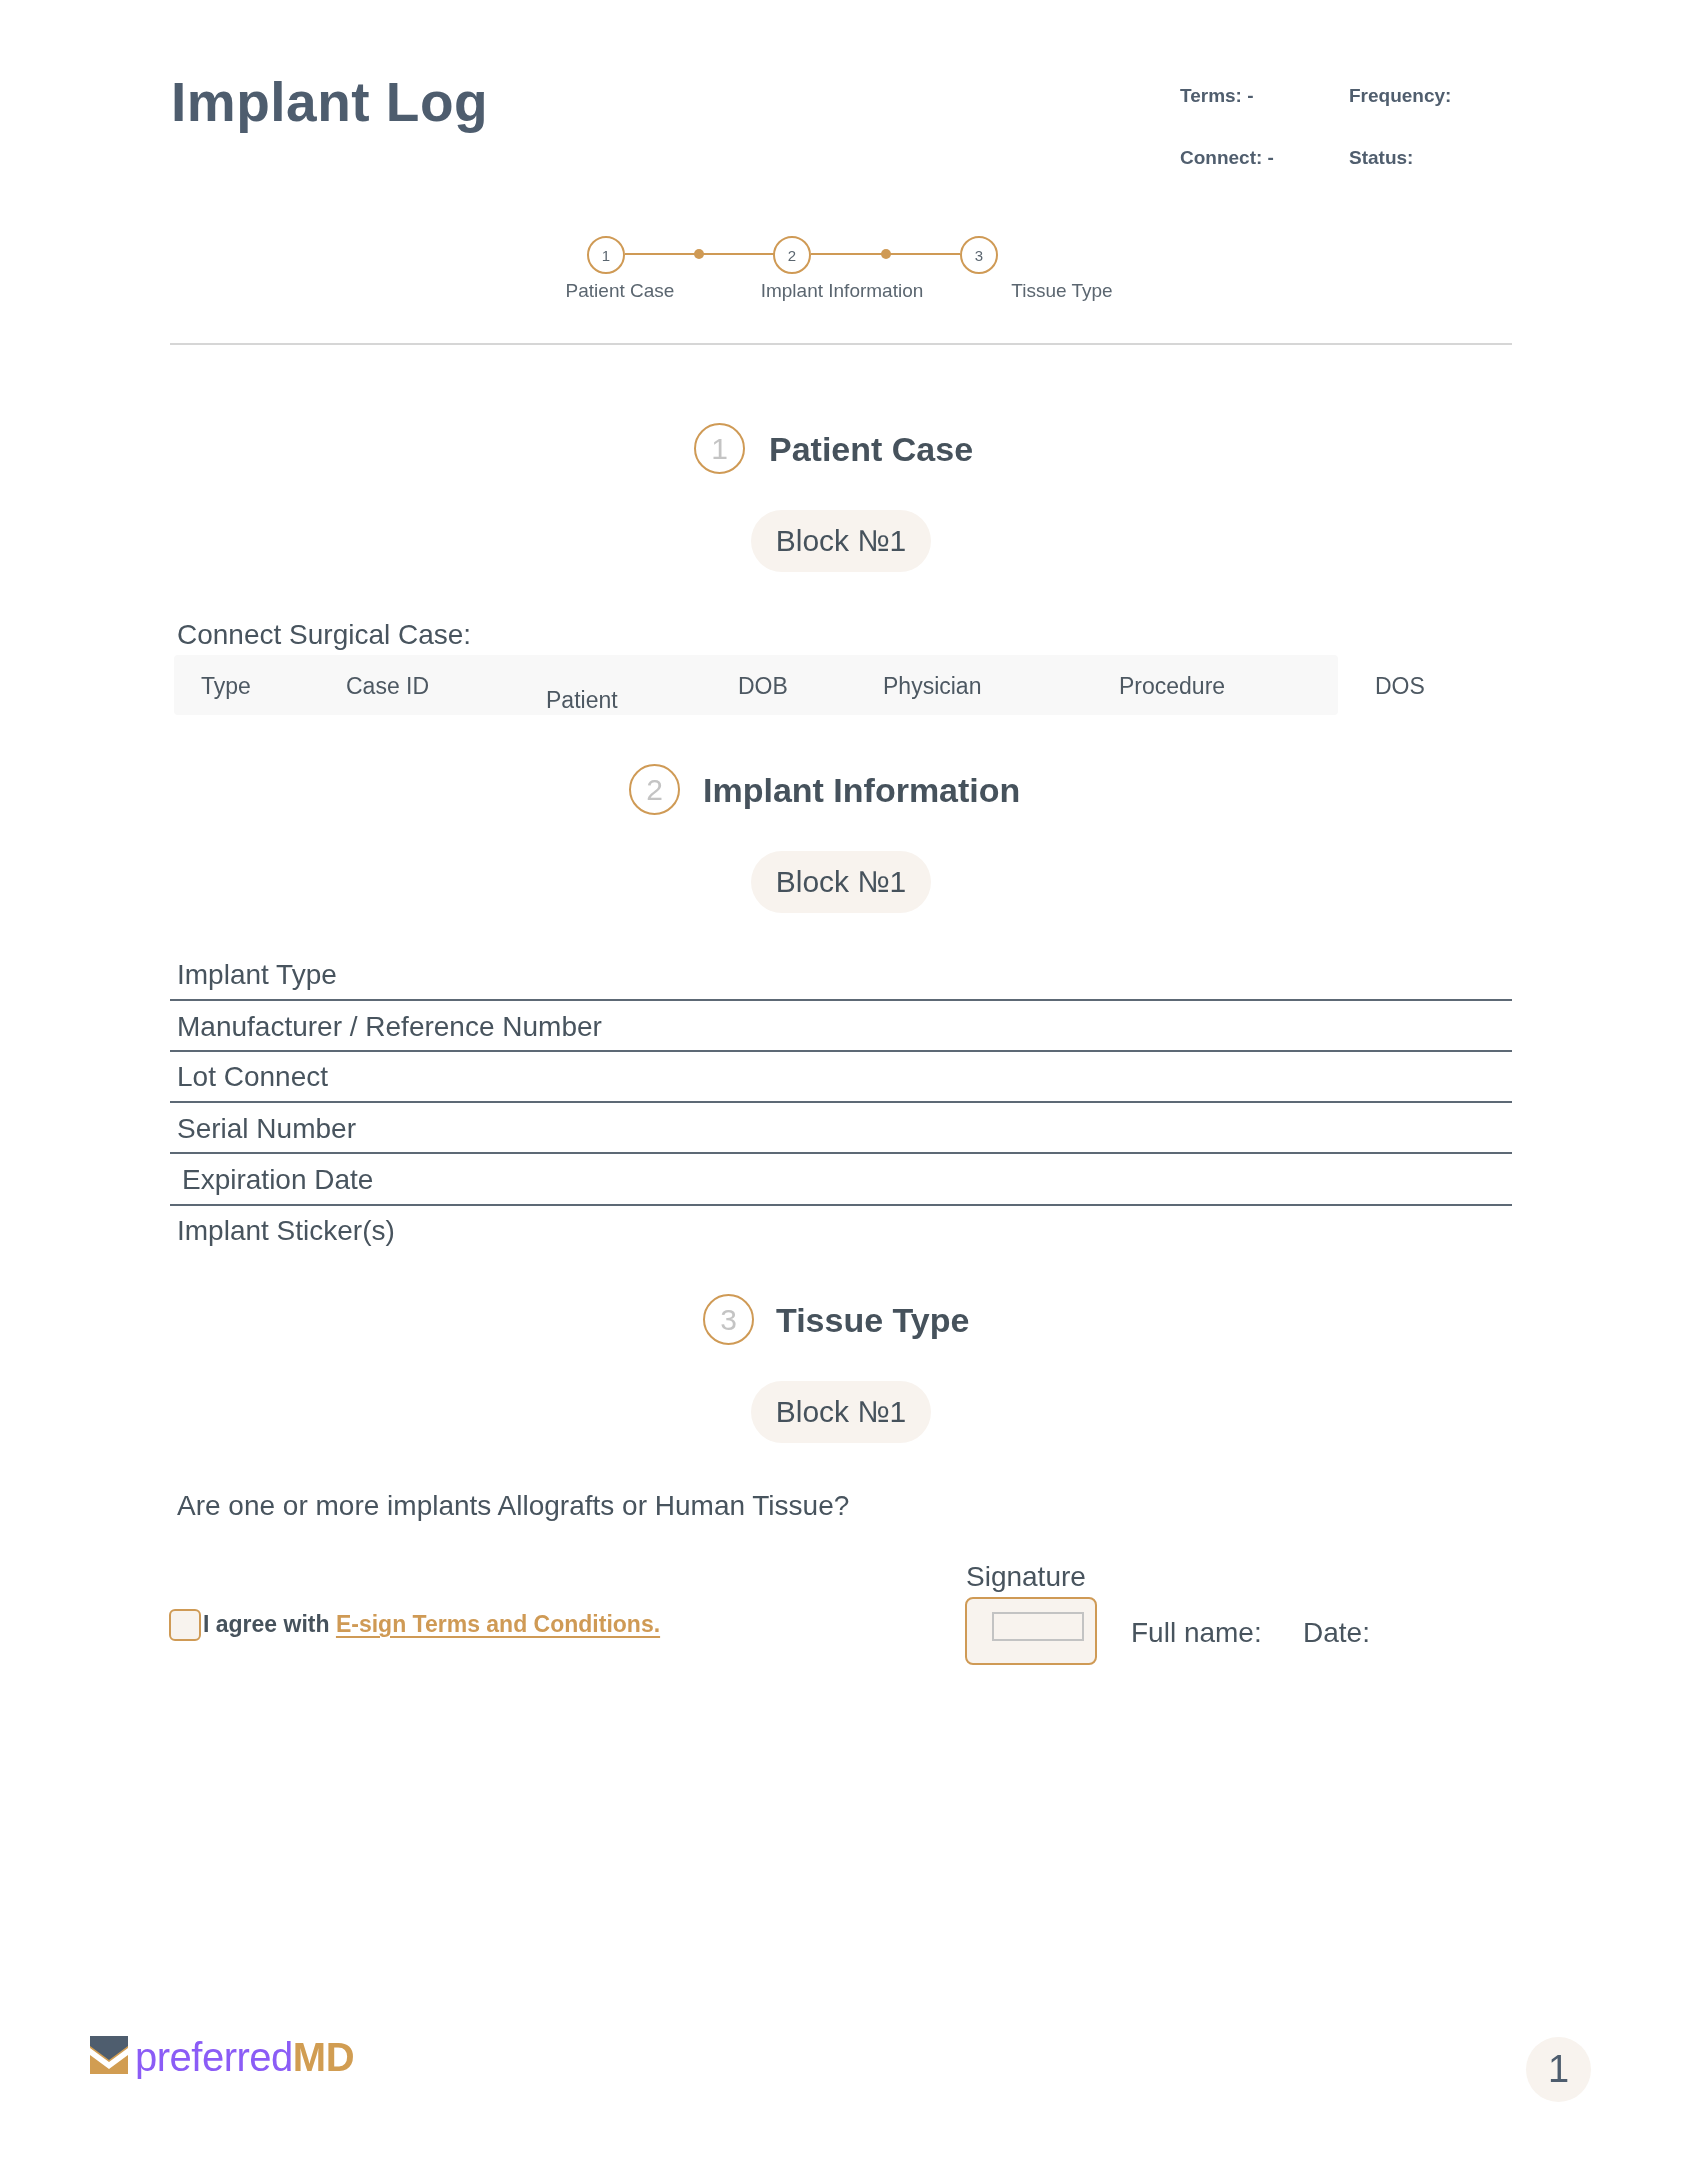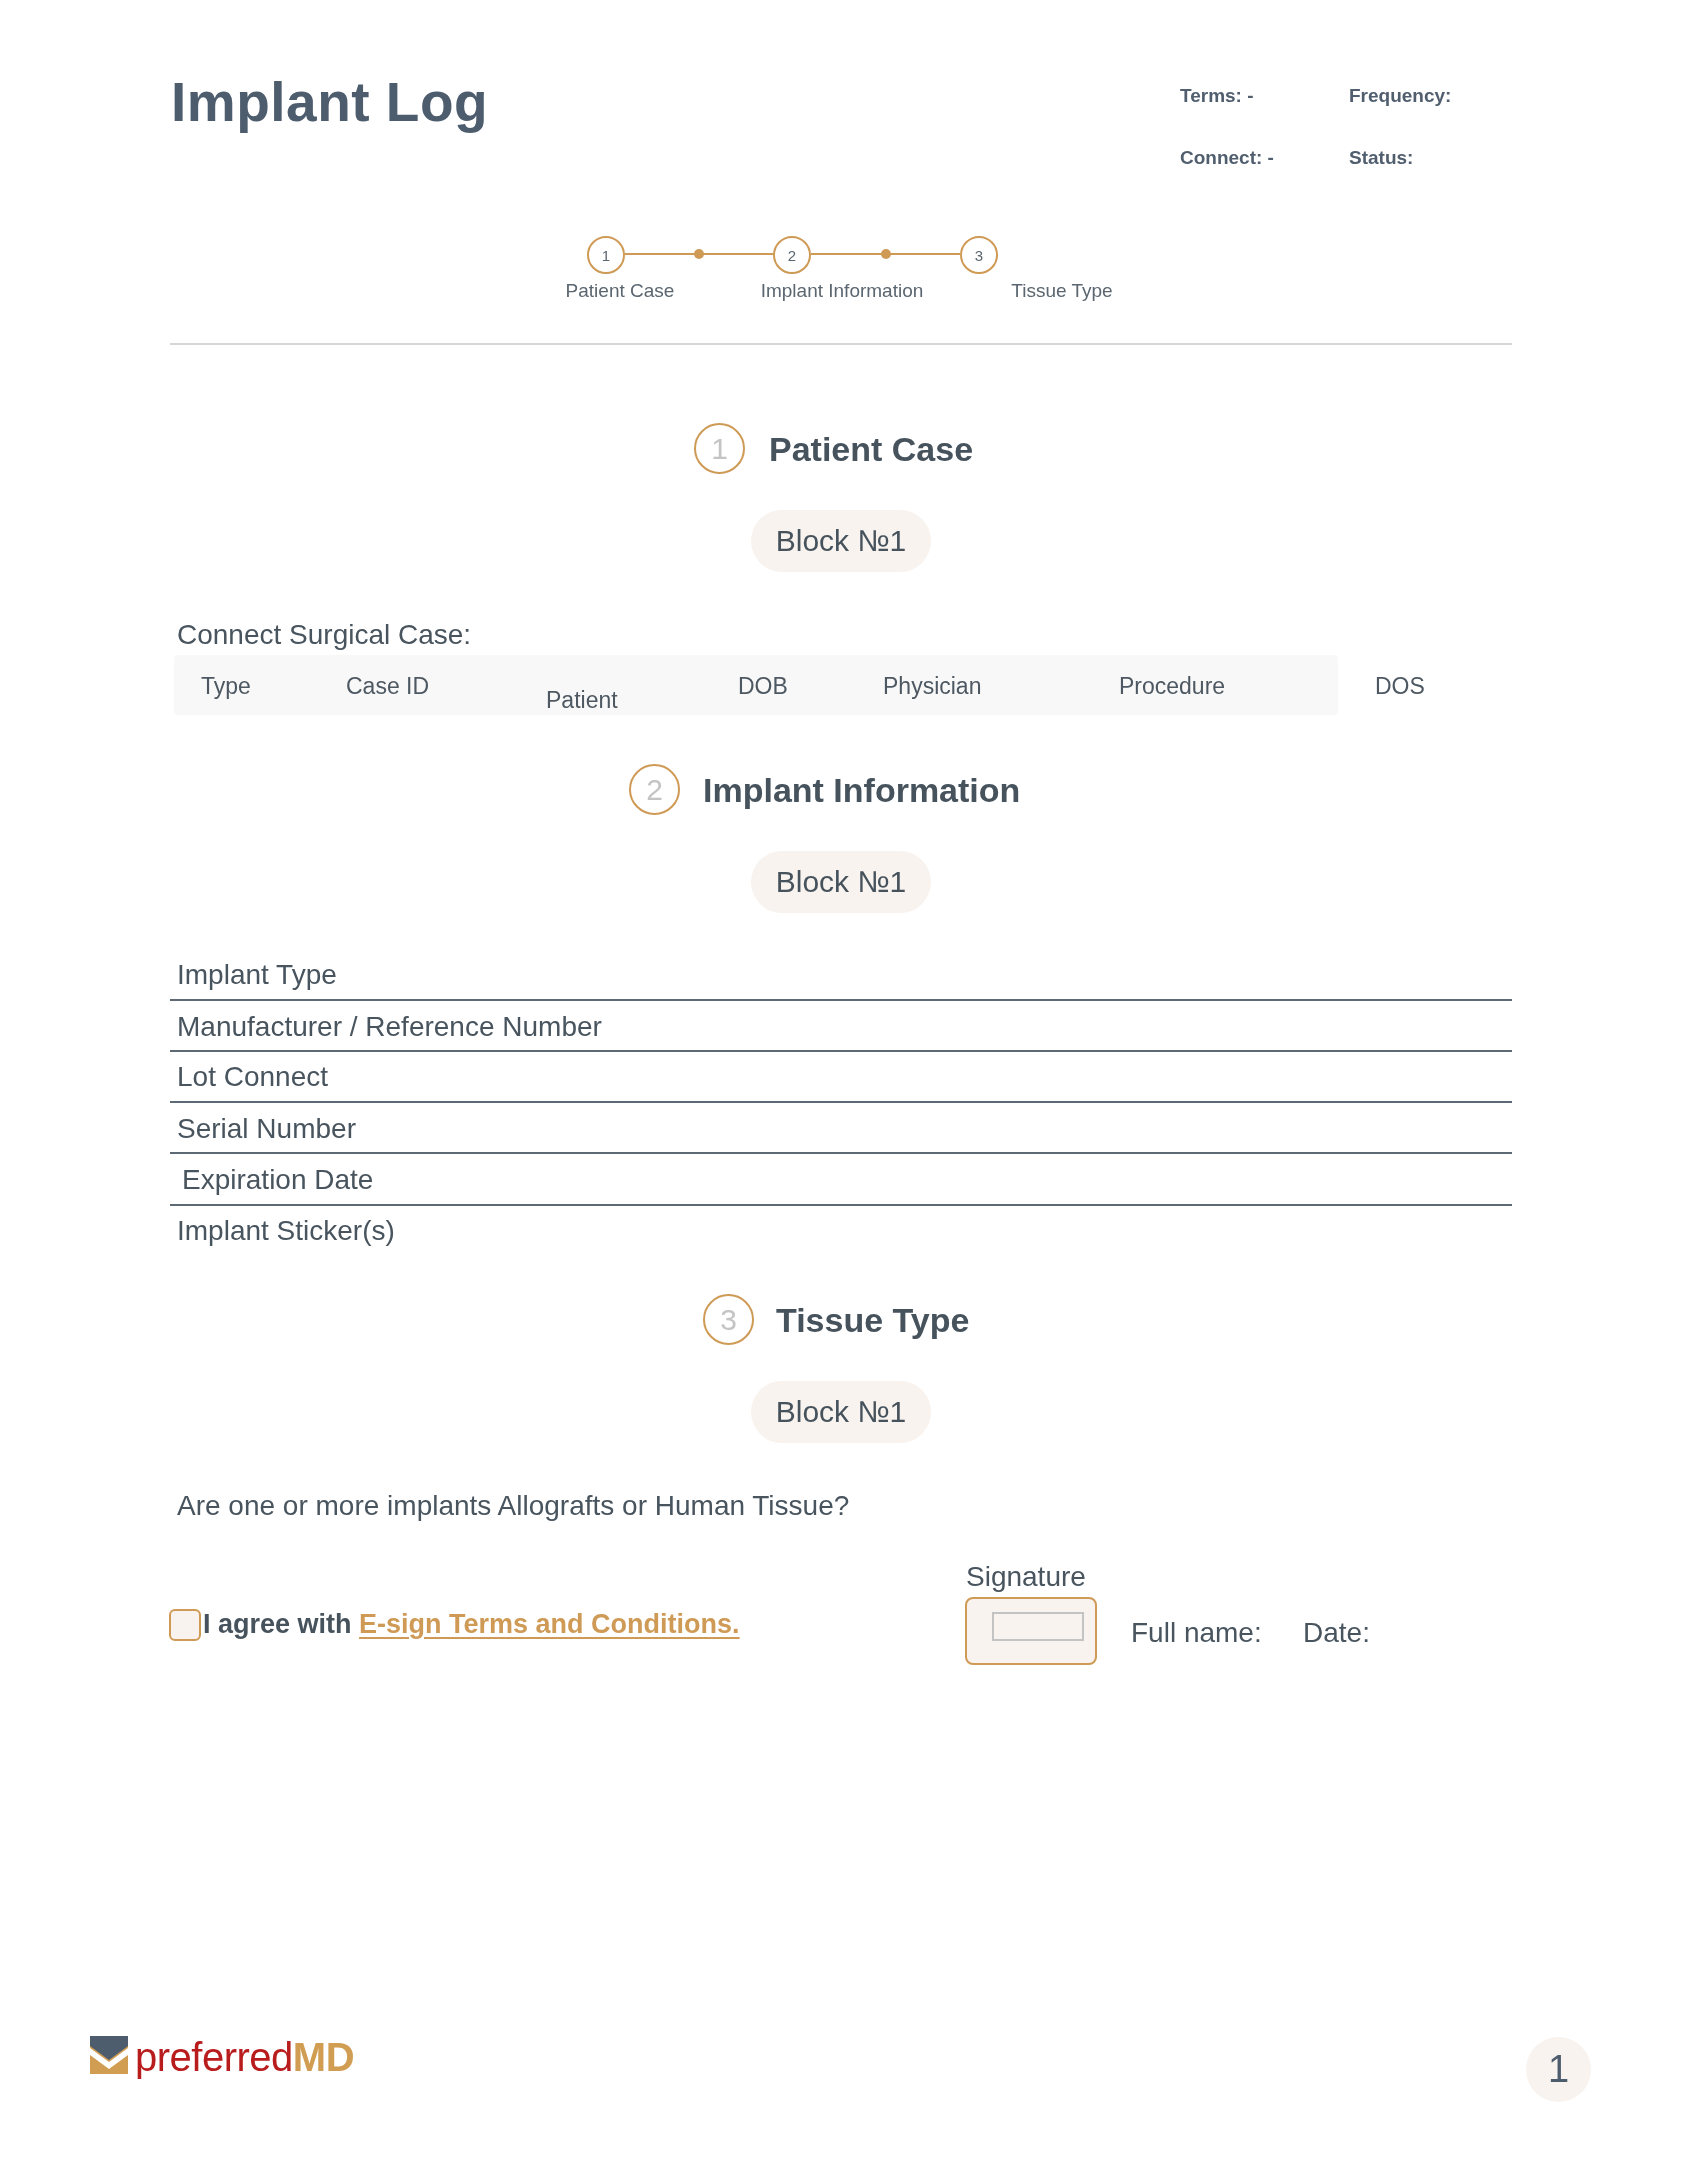--- a/index.html
+++ b/index.html
@@ -35,32 +35,32 @@
     .label { font-size: 28px; color: #48545e; white-space: nowrap; line-height: 28px; }
     .table-head {
       left: 174px; top: 655px; width: 1164px; height: 60px; background: #f8f8f8; border-radius: 4px;
     }
     .th { font-size: 23px; color: #4d5862; white-space: nowrap; line-height: 28px; top: 672px; }
     .row-line { left: 170px; width: 1342px; height: 2px; background: #5d6975; }
     .checkbox {
       left: 169px; top: 1609px; width: 32px; height: 32px; border: 2px solid #cf9a55; border-radius: 6px;
       box-sizing: border-box; background: #f8f3ee;
     }
-    .agree { font-size: 27px; font-weight: 700; color: #46525c; white-space: nowrap; line-height: 32px; }
+    .agree { font-size: 23px; font-weight: 700; color: #46525c; white-space: nowrap; line-height: 32px; }
     .agree-link { color: #cf9a55; text-decoration: underline; text-underline-offset: 4px; font-weight: 700; }
     .sig-box {
       left: 965px; top: 1597px; width: 132px; height: 68px; border: 2px solid #cf9a55; border-radius: 8px;
       box-sizing: border-box; background: #f8f3ee;
     }
     .sig-inner {
       left: 992px; top: 1612px; width: 92px; height: 29px; border: 2px solid #c3c3c3; box-sizing: border-box;
     }
     .logo-icon { left: 90px; top: 2036px; width: 38px; height: 38px; }
     .logo-text { left: 135px; top: 2034px; font-size: 40px; line-height: 46px; white-space: nowrap; letter-spacing: -0.5px; }
-    .logo-pref { color: #b91c1c; }
+    .logo-pref { color: #8b5cf6; }
     .logo-md { color: #d19d52; font-weight: 700; }
     .page-num {
       left: 1526px; top: 2037px; width: 65px; height: 65px; border-radius: 50%; background: #f8f3ee;
       display: flex; align-items: center; justify-content: center; font-size: 38px; color: #4e5d6e;
     }
   </style>
 </head>
 <body>
 
 <div class="abs title">Implant Log</div>

